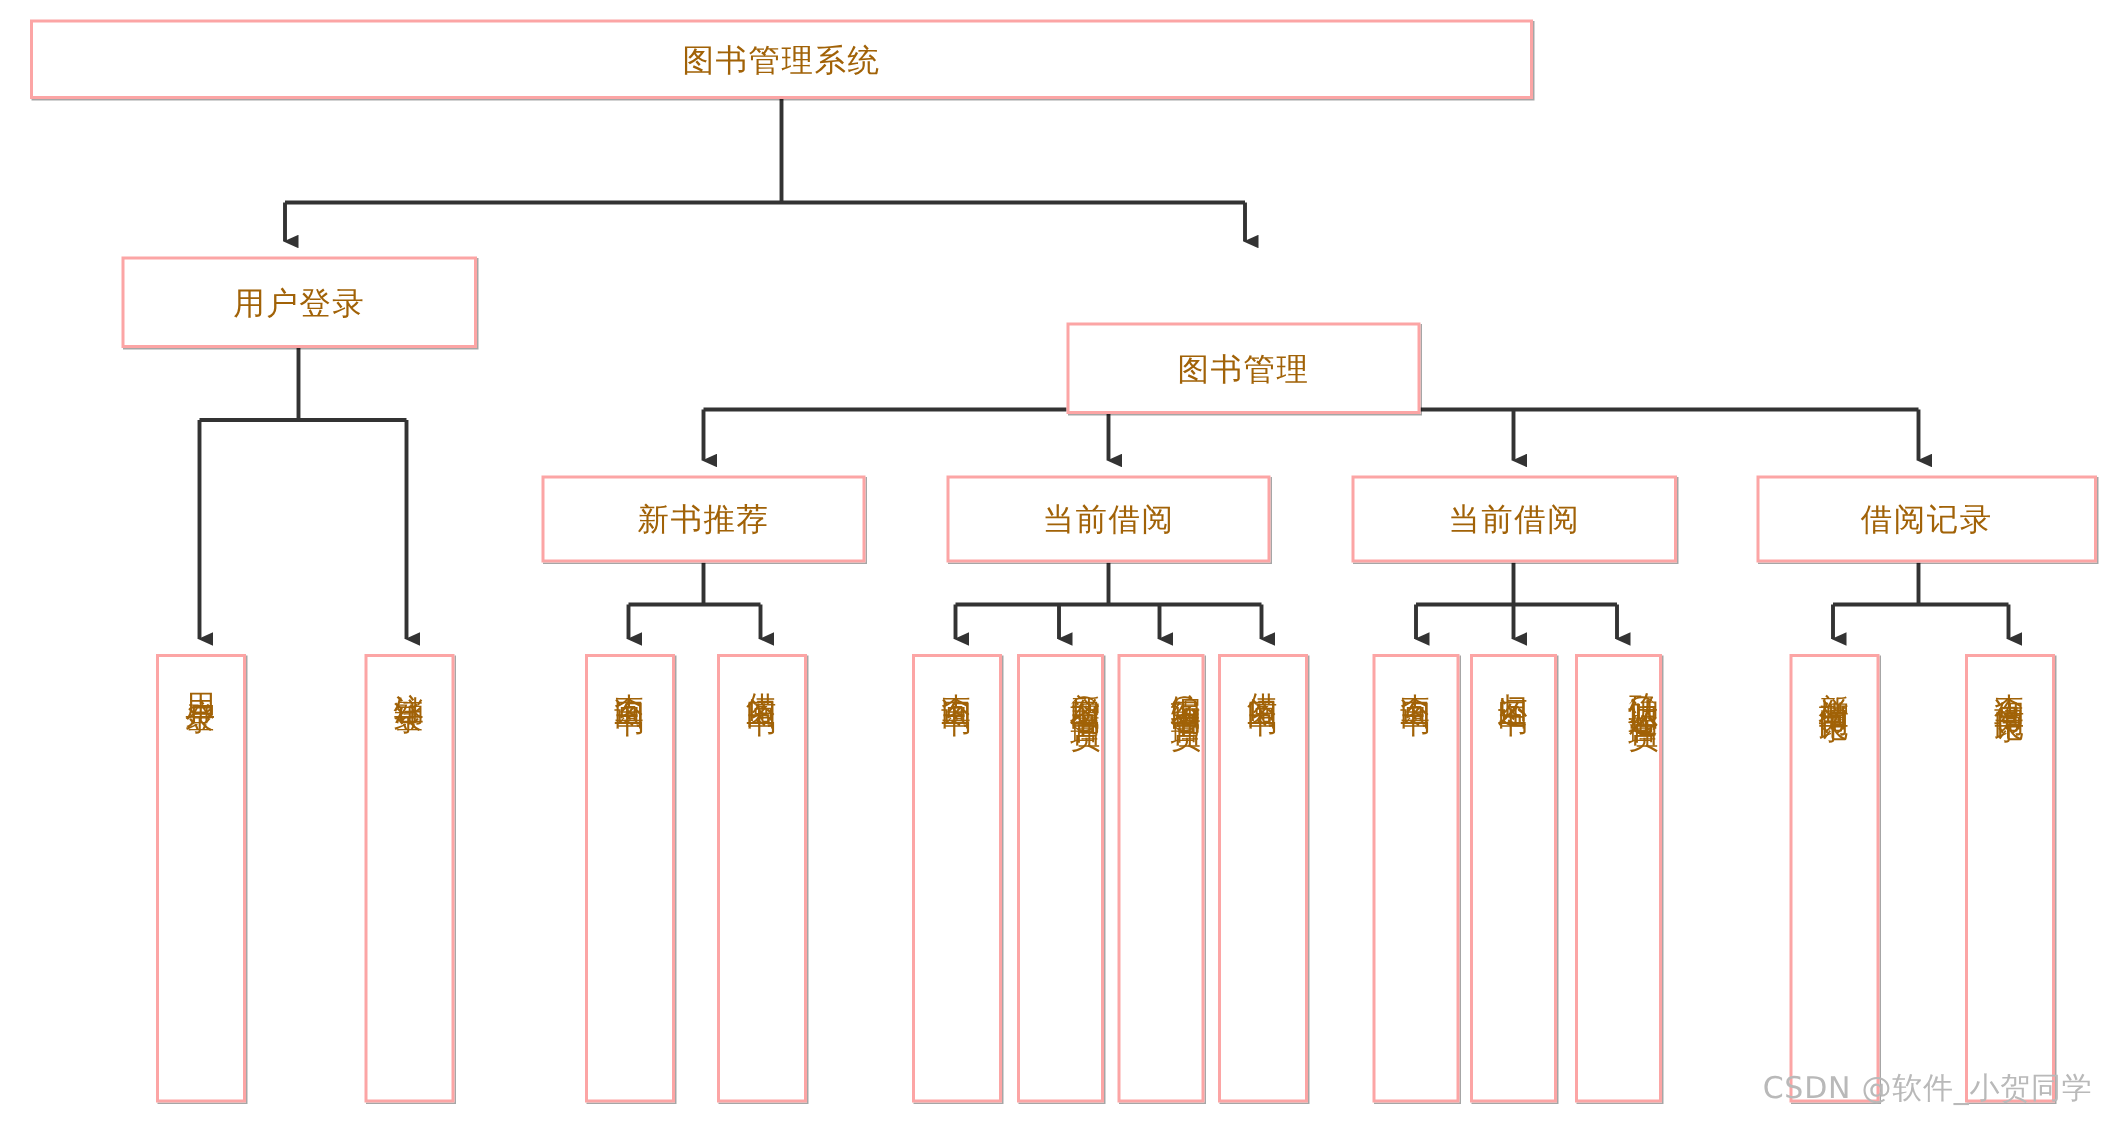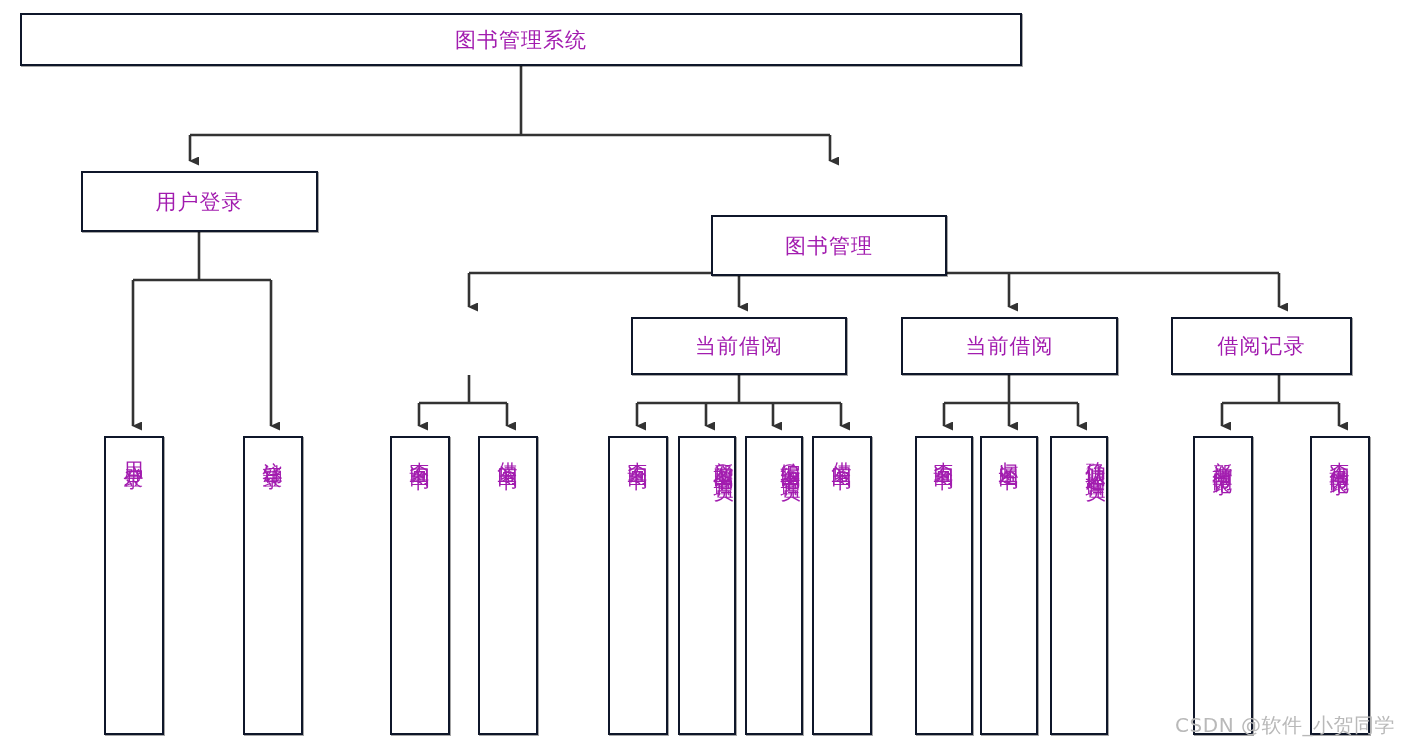--- a/index.html
+++ b/index.html
@@ -11,26 +11,26 @@
     position: relative;
     width: 1405px;
     height: 747px;
     background: #ffffff;
     font-family: "DejaVu Sans", "Liberation Sans", sans-serif;
     overflow: hidden;
   }
   .node {
     position: absolute;
     box-sizing: border-box;
-    border: 2px solid #0f172a;
+    border: 2px solid #fca5a5;
     background: #ffffff;
     display: flex;
     align-items: center;
     justify-content: center;
-    color: #a21caf;
+    color: #a16207;
     box-shadow: 1px 1px 0 rgba(0,0,0,0.35);
   }
   .node.h {
     font-size: 21px;
     letter-spacing: 1px;
   }
   .node.v {
     writing-mode: vertical-rl;
     text-orientation: upright;
     font-size: 20px;
@@ -124,27 +124,30 @@
     <span class="lbl">图书管理系统</span>
   </div>
 
   <div class="node h" style="left:81px; top:171px; width:237px; height:61px;">
     <span class="lbl">用户登录</span>
   </div>
   <div class="node h" style="left:711px; top:171px; width:236px; height:61px;margin-top:44px;">
     <span class="lbl">图书管理</span>
   </div>
 
+  <div class="node h" style="left:361px; top:317px; width:216px; height:58px;">
+    <span class="lbl">新书推荐</span>
+  </div>
   <div class="node h" style="left:631px; top:317px; width:216px; height:58px;">
     <span class="lbl">当前借阅</span>
   </div>
   <div class="node h" style="left:901px; top:317px; width:217px; height:58px;">
     <span class="lbl">当前借阅</span>
   </div>
-  <div class="node h" style="left:1171px; top:317px; width:181px; height:58px;">
+  <div class="node h" style="left:1171px; top:317px; width:227px; height:58px;">
     <span class="lbl">借阅记录</span>
   </div>
 
   <div class="node v center" style="left:104px; top:436px; width:60px; height:299px;">
     <span class="lbl">用户登录</span>
   </div>
   <div class="node v center" style="left:243px; top:436px; width:60px; height:299px;">
     <span class="lbl">注销登录</span>
   </div>
 

